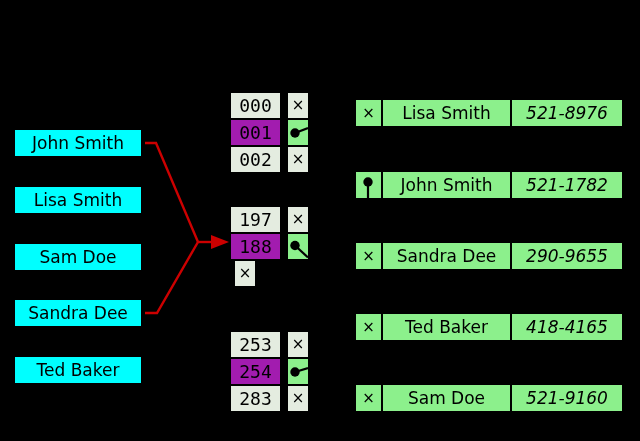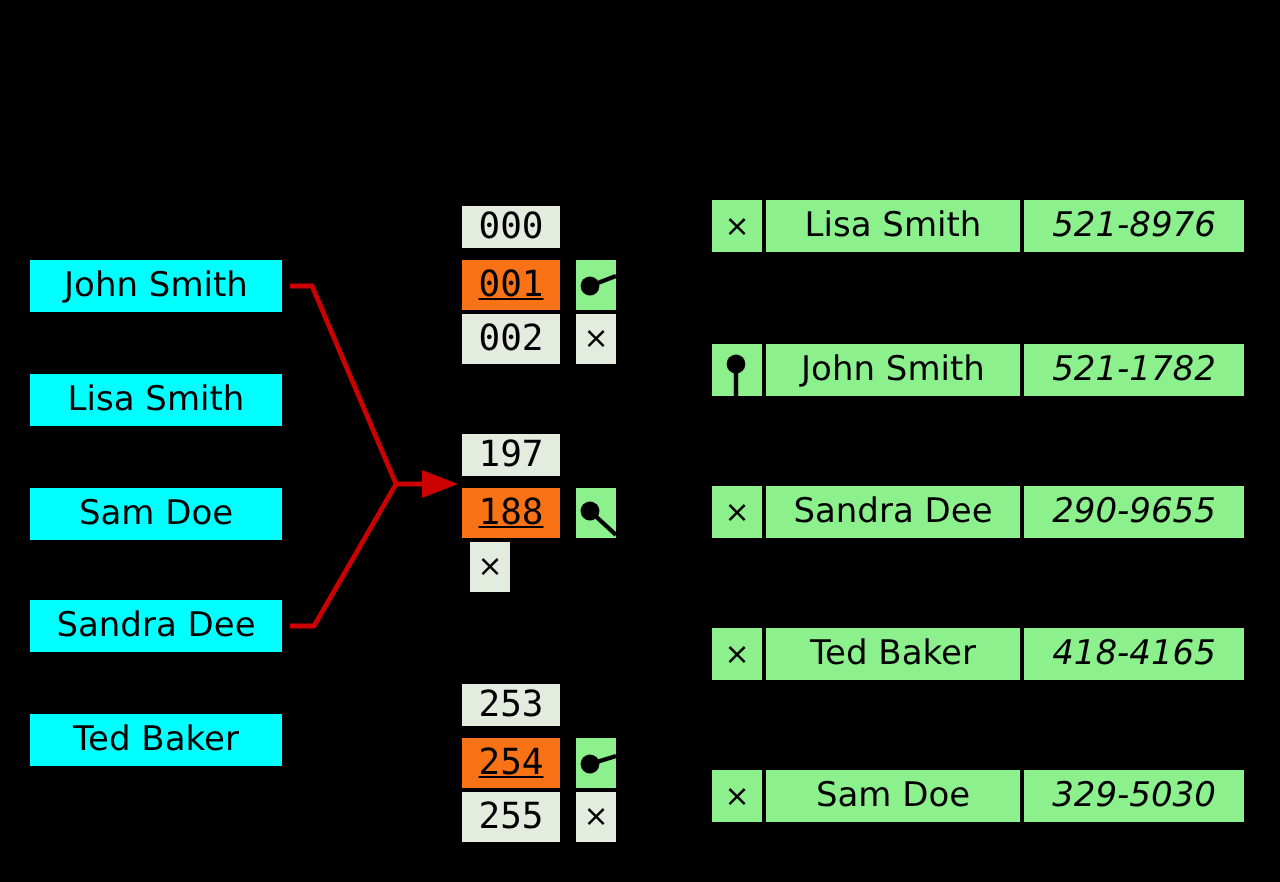--- a/index.html
+++ b/index.html
@@ -7,25 +7,25 @@
           font-family:"DejaVu Sans",sans-serif;color:#000;}
   
   .key{position:absolute;left:13px;width:130px;height:30px;background:#00ffff;
        border:2px solid #000;box-sizing:border-box;display:flex;align-items:center;
        justify-content:center;font-size:17px;}
   .k0{top:128px}.k1{top:185px}.k2{top:242px}.k3{top:298px}.k4{top:355px}
   
   .group{position:absolute;left:229px;}
   .g0{top:85px}.g1{top:199px}.g2{top:324px}
   .brow{display:flex;height:29px;margin-top:-2px;}
-  .brow:first-child{margin-top:16px;flex-direction:column;}
+  .brow:first-child{margin-top:6px;}
   .idx{width:53px;box-sizing:border-box;border:2px solid #000;background:#e4ece0;
        display:flex;align-items:center;justify-content:center;
        font-family:"DejaVu Sans Mono",monospace;font-size:18px;}
-  .idx.lav{background:#f97316;text-decoration:underline;}
+  .idx.lav{background:#a21caf;}
   .idx.red{background:#e64646;}
   .ptrcell{width:24px;margin-left:4px;box-sizing:border-box;border:2px solid #000;
        background:#e4ece0;display:flex;align-items:center;justify-content:center;}
   .ptrcell.live{background:#8cf08c;padding:0;}
   .xmark{font-size:15px;line-height:1;}
   .stub{display:block;}
   
   .entry{position:absolute;left:354px;display:flex;height:30px;}
   .e0{top:98px}.e1{top:170px}.e2{top:241px}.e3{top:312px}.e4{top:383px}
   .ecell{box-sizing:border-box;border:2px solid #000;background:#8cf08c;
@@ -121,21 +121,21 @@
     <div class="brow">
       <div class="idx lav">254</div>
       <div class="ptrcell live">
         <svg class="stub" width="20" height="25" viewBox="0 0 20 25">
           <line x1="7" y1="13" x2="20" y2="9" stroke="#000" stroke-width="2.2"></line>
             <circle cx="7" cy="13" r="4.7" fill="#000"></circle>
         </svg>
       </div>
     </div>
     <div class="brow">
-      <div class="idx">255</div>
+      <div class="idx">283</div>
       <div class="ptrcell">
           <span class="xmark">×</span>
         </div>
     </div>
   </div>
 
   <div class="entry e0">
     <div class="ecell eptr">
         <span class="xmark">×</span>
       </div>
@@ -164,16 +164,16 @@
         <span class="xmark">×</span>
       </div>
     <div class="ecell ename">Ted Baker</div>
     <div class="ecell ephone">418-4165</div>
   </div>
   <div class="entry e4">
     <div class="ecell eptr">
         <span class="xmark">×</span>
       </div>
     <div class="ecell ename">Sam Doe</div>
-    <div class="ecell ephone">329-5030</div>
+    <div class="ecell ephone">521-9160</div>
   </div>
 
 </div>
 
 </body></html>

